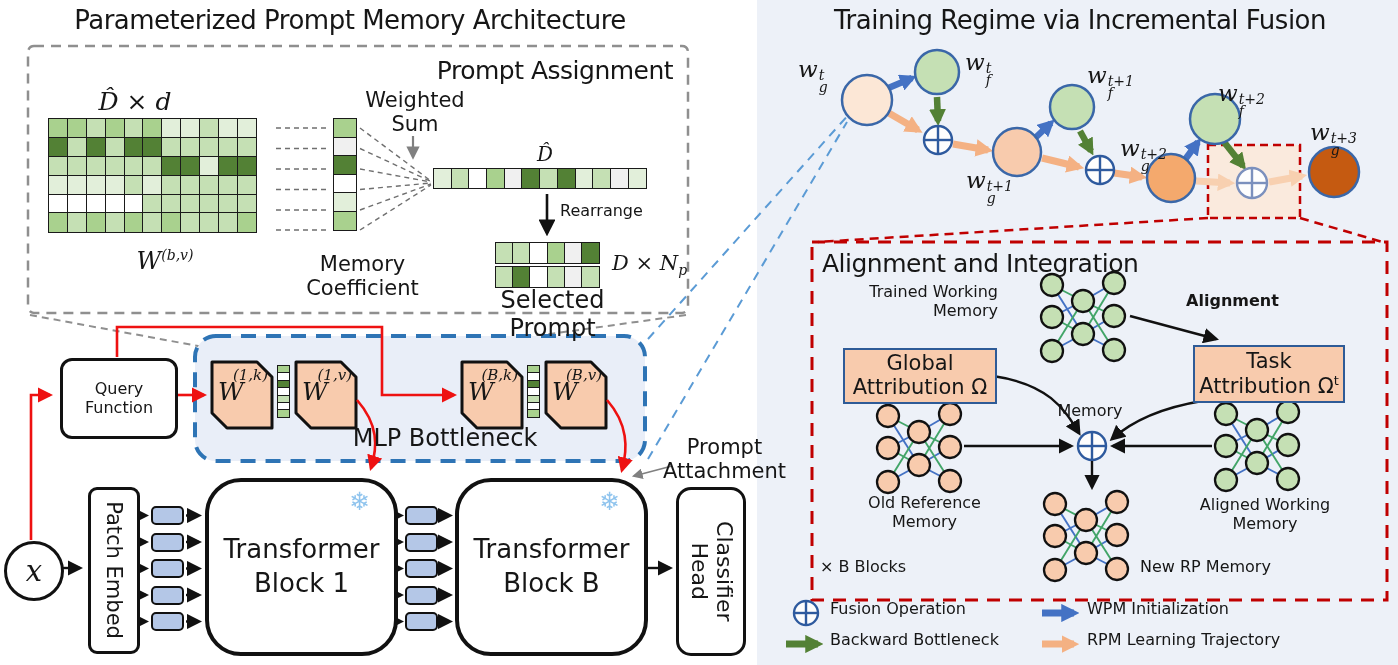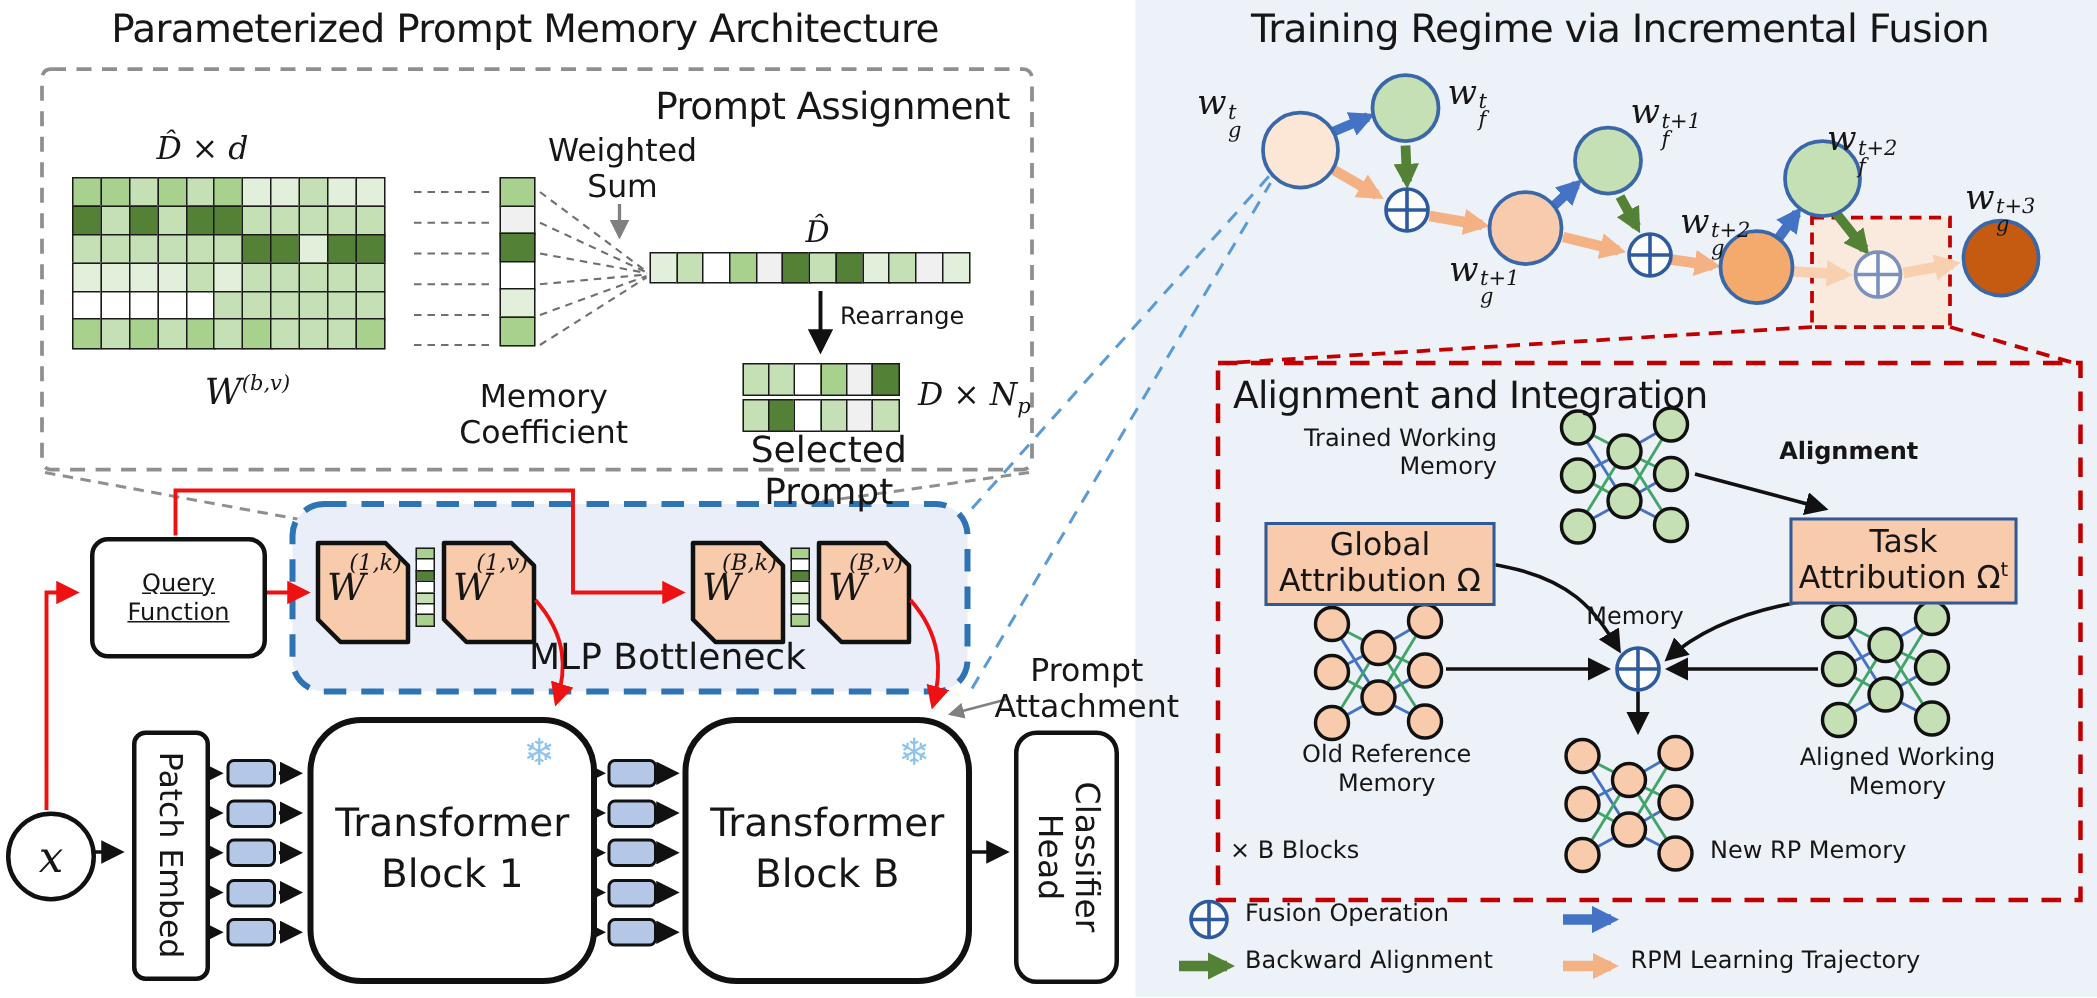--- a/index.html
+++ b/index.html
@@ -299,21 +299,21 @@
           <circle cx="1117" cy="502" r="11" fill="#f8cbad" stroke="#111" stroke-width="2.3"></circle>
           <circle cx="1117" cy="535" r="11" fill="#f8cbad" stroke="#111" stroke-width="2.3"></circle>
           <circle cx="1117" cy="569" r="11" fill="#f8cbad" stroke="#111" stroke-width="2.3"></circle>
         </g>
       </g>
 </svg>
 
 <div class="abs title ctr" style="left:40px;top:5px;width:620px;">Parameterized Prompt Memory Architecture</div>
 <div class="abs title ctr" style="left:430px;top:56px;width:250px;font-size:25px;">Prompt Assignment</div>
 
-<div class="abs math ctr" style="left:90px;top:87px;width:90px;font-size:21px;">D̂ × d</div>
+<div class="abs math ctr" style="left:90px;top:87px;width:90px;font-size:25px;">D̂ × d</div>
 <div class="cellgrid g-matrix" style="left:48px;top:118px;">
       <div class="crow">
         <div class="cell" style="background: rgb(169, 209, 142);"></div>
         <div class="cell" style="background: rgb(169, 209, 142);"></div>
         <div class="cell" style="background: rgb(197, 224, 180);"></div>
         <div class="cell" style="background: rgb(169, 209, 142);"></div>
         <div class="cell" style="background: rgb(197, 224, 180);"></div>
         <div class="cell" style="background: rgb(169, 209, 142);"></div>
         <div class="cell" style="background: rgb(226, 239, 218);"></div>
         <div class="cell" style="background: rgb(226, 239, 218);"></div>
@@ -456,21 +456,21 @@
         <div class="cell" style="background: rgb(197, 224, 180);"></div>
         <div class="cell" style="background: rgb(240, 240, 240);"></div>
         <div class="cell" style="background: rgb(197, 224, 180);"></div>
       </div>
     </div>
 <div class="abs math" style="left:612px;top:251px;font-size:21px;">
   <span>D × N</span><sub>p</sub>
 </div>
 <div class="abs lbl24 ctr" style="left:455px;top:286px;width:195px;">Selected Prompt</div>
 
-<div class="box lbl" style="left:60px;top:358px;width:112px;height:75px;text-decoration:underline;">
+<div class="box lbl" style="left:60px;top:358px;width:112px;height:75px;">
   <span>Query</span>
   <span>Function</span>
 </div>
 
 <div class="cellgrid g-mini" style="left:277px;top:365px;">
       <div class="crow">
         <div class="cell" style="background: rgb(169, 209, 142);"></div>
       </div>
       <div class="crow">
         <div class="cell" style="background: rgb(255, 255, 255);"></div>
@@ -649,16 +649,17 @@
   <span>Memory</span>
 </div>
 <div class="abs lbl ctr" style="left:1175px;top:496px;width:180px;">
   <span>Aligned Working</span><br>
   <span>Memory</span>
 </div>
 <div class="abs lbl" style="left:1140px;top:558px;width:195px;">New RP Memory</div>
 <div class="abs lbl" style="left:820px;top:558px;width:130px;">× B Blocks</div>
 
 <div class="abs lbl" style="left:830px;top:600px;width:210px;">Fusion Operation</div>
-<div class="abs lbl" style="left:830px;top:631px;width:230px;">Backward Alignment</div>
+<div class="abs lbl" style="left:830px;top:631px;width:230px;">Backward Bottleneck</div>
+<div class="abs lbl" style="left:1087px;top:600px;width:250px;">WPM Initialization</div>
 <div class="abs lbl" style="left:1087px;top:631px;width:280px;">RPM Learning Trajectory</div>
 
 </div>
 
 </body></html>

